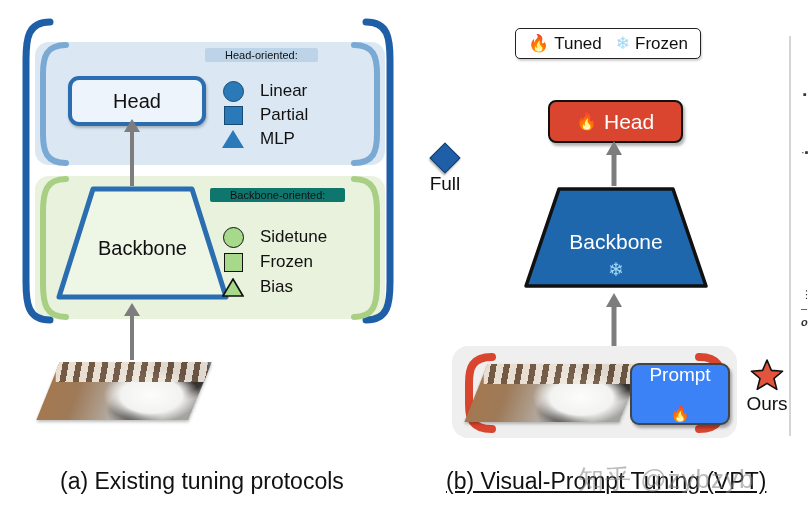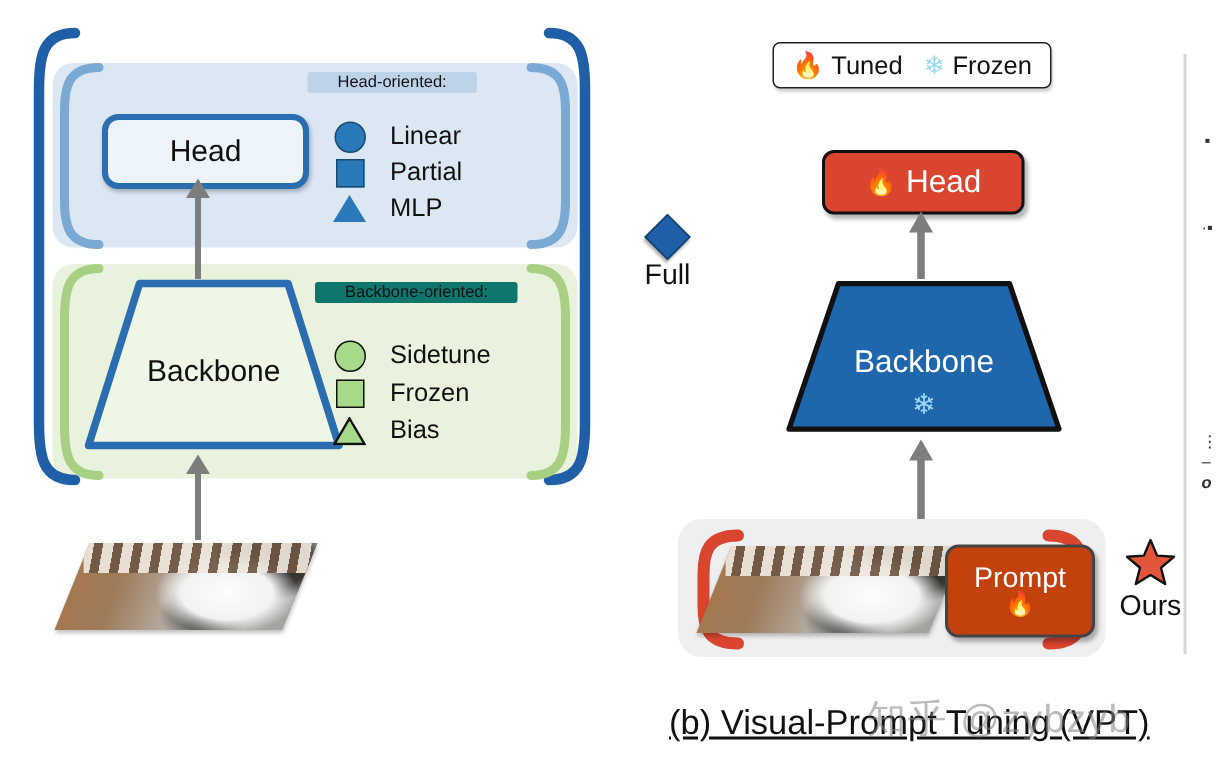--- a/index.html
+++ b/index.html
@@ -130,22 +130,22 @@
     position:absolute;left:0;top:72px;width:186px;text-align:center;
     font-size:19px;color:#9fd8f5;
   }
 
   #prompt-strip{
     position:absolute;left:452px;top:346px;width:285px;height:92px;
     background:#efefef;border-radius:16px;
   }
   #prompt-box{
     position:absolute;left:630px;top:363px;width:96px;height:58px;
-    background:#c2410c;border:2px solid #444;border-radius:9px;
-    display:flex;flex-direction:column;align-items:center;justify-content:center;
+    background:#3b82f6;border:2px solid #444;border-radius:9px;
+    display:flex;flex-direction:column;align-items:center;justify-content:space-between;
     color:#fff;font-size:19px;line-height:1.05;
     box-shadow:2px 3px 3px rgba(0,0,0,.3);
   }
   #ours-marker{position:absolute;left:733px;top:358px;width:68px;text-align:center;}
   #ours-label{font-size:19px;color:#111;margin-top:-2px;}
 
   
   .caption{position:absolute;font-size:23px;color:#111;white-space:nowrap;}
   #caption-a{left:60px;top:468px;}
   #caption-b{left:446px;top:468px;text-decoration:underline;}
@@ -249,20 +249,21 @@
     <svg class="arrow" style="left:123px;top:302px;" width="18" height="60" viewBox="0 0 18 60">
       <line x1="9" y1="58" x2="9" y2="12" stroke="#7d7d7d" stroke-width="4"></line>
       <polygon points="9,1 17,14 1,14" fill="#7d7d7d"></polygon>
     </svg>
 
     <div class="dogimg" id="dog-a">
       <div class="inner"></div>
         <div class="stripes"></div>
     </div>
 
+    <div class="caption" id="caption-a">(a)  Existing tuning protocols</div>
   </div>
 
   <div id="full-marker">
     <div id="full-diamond"></div>
     <div id="full-label">Full</div>
   </div>
 
   <div>
 
     <div id="legend-box">

